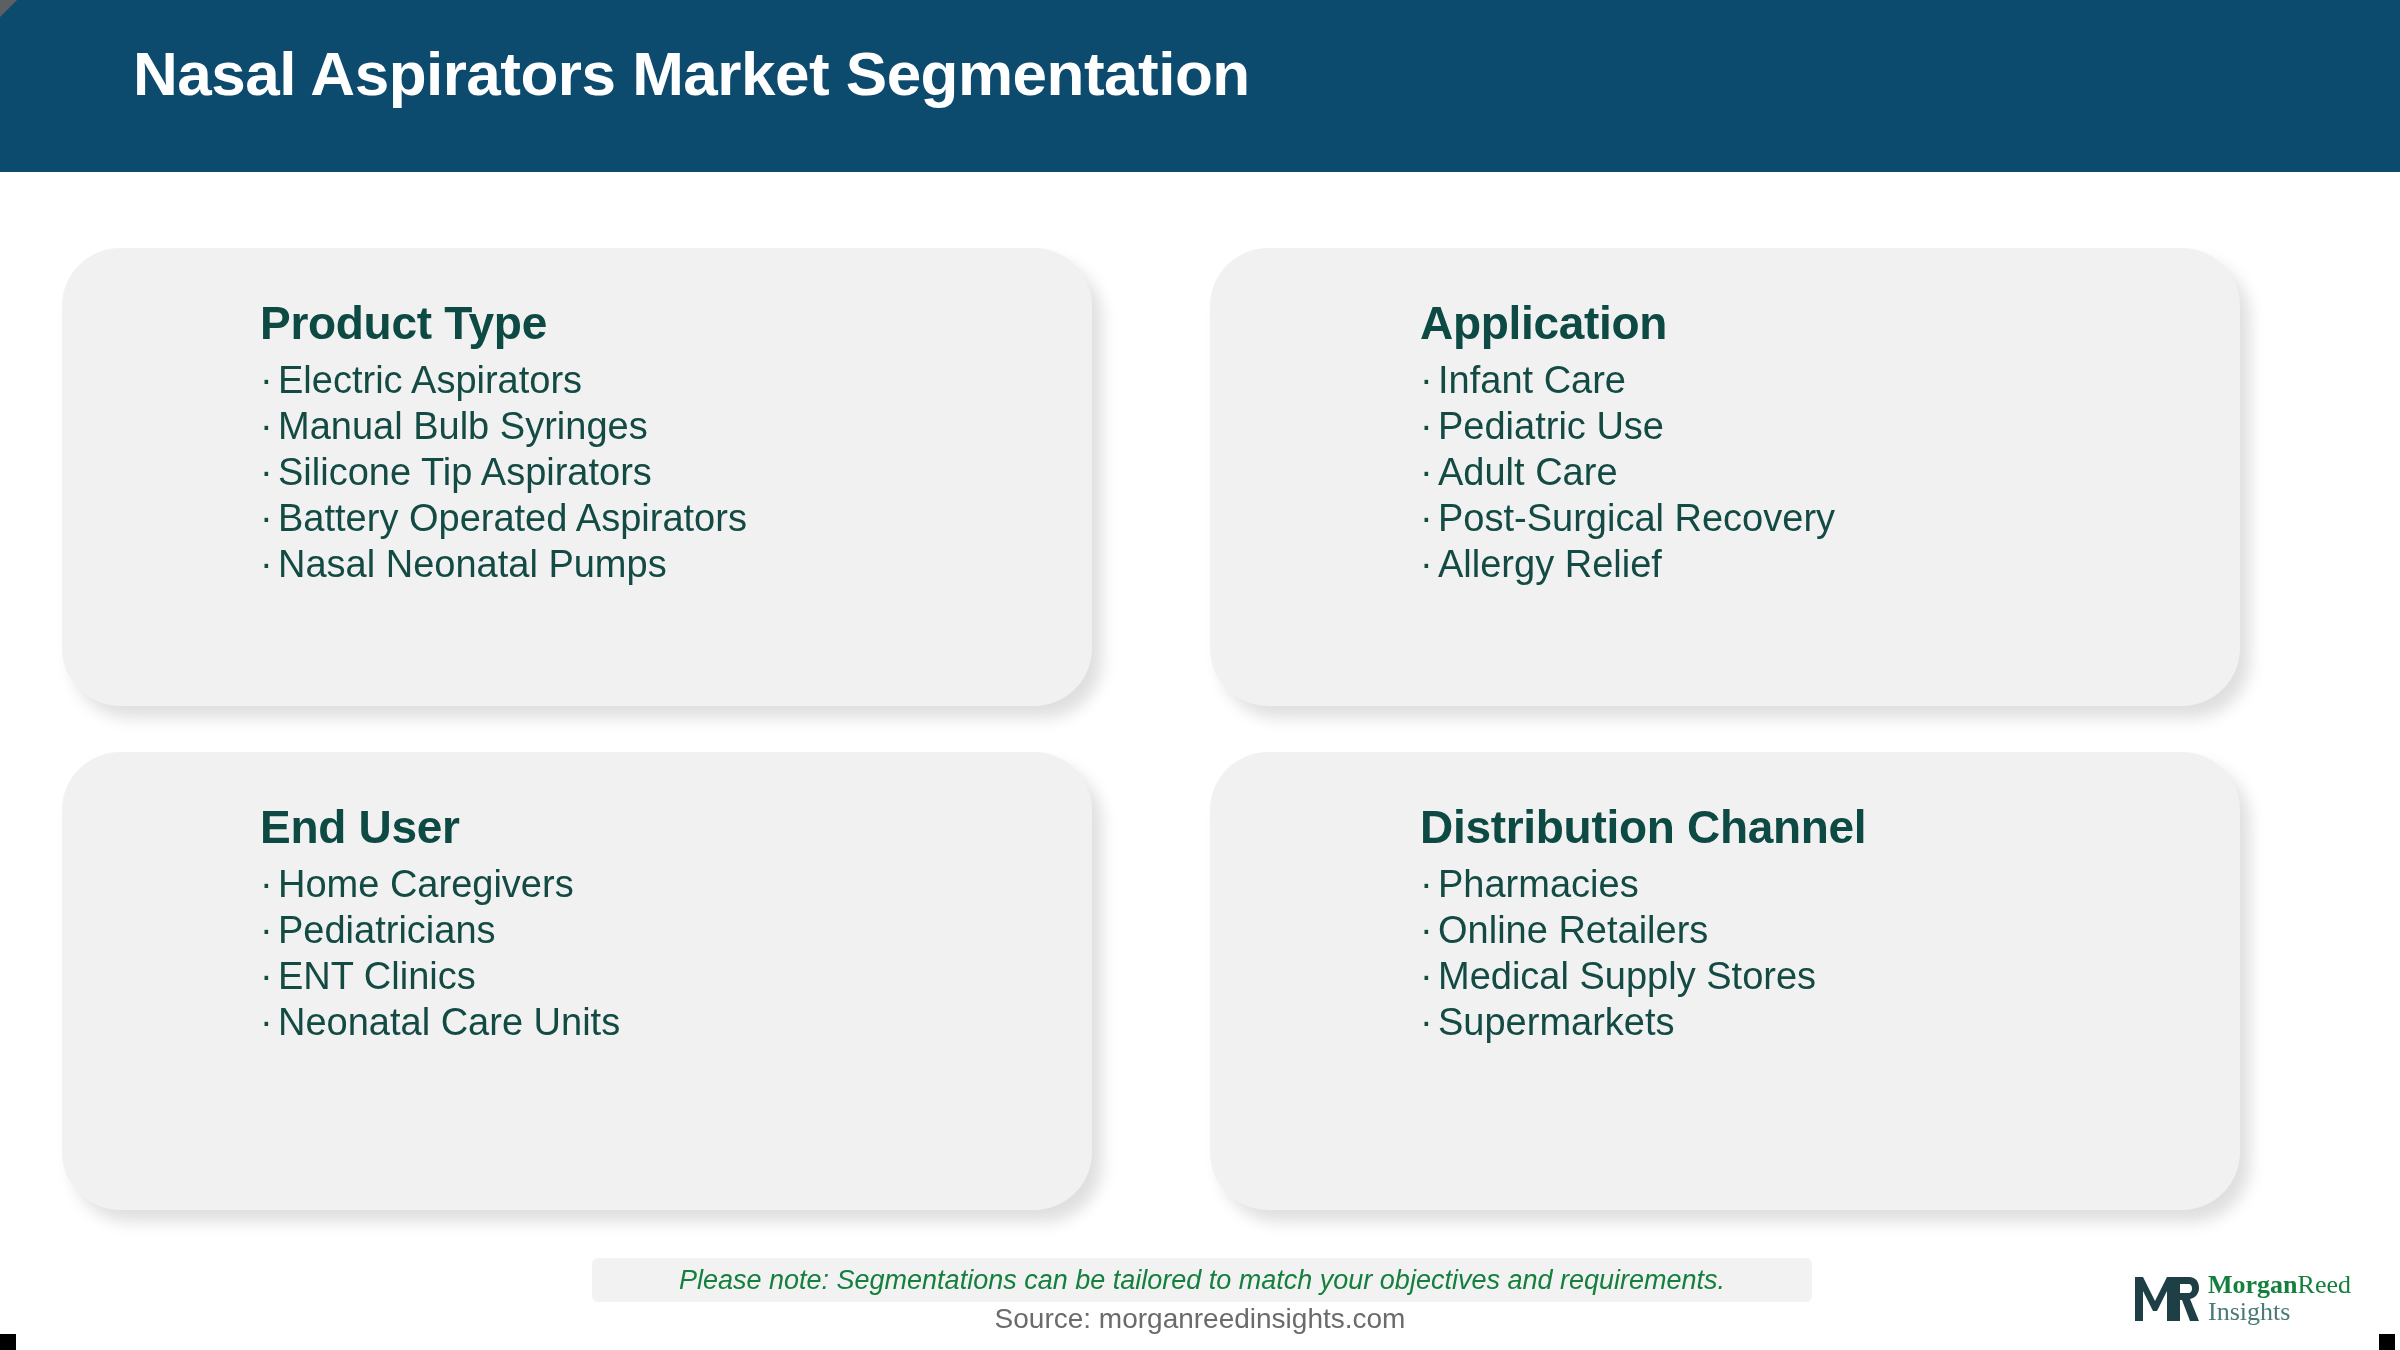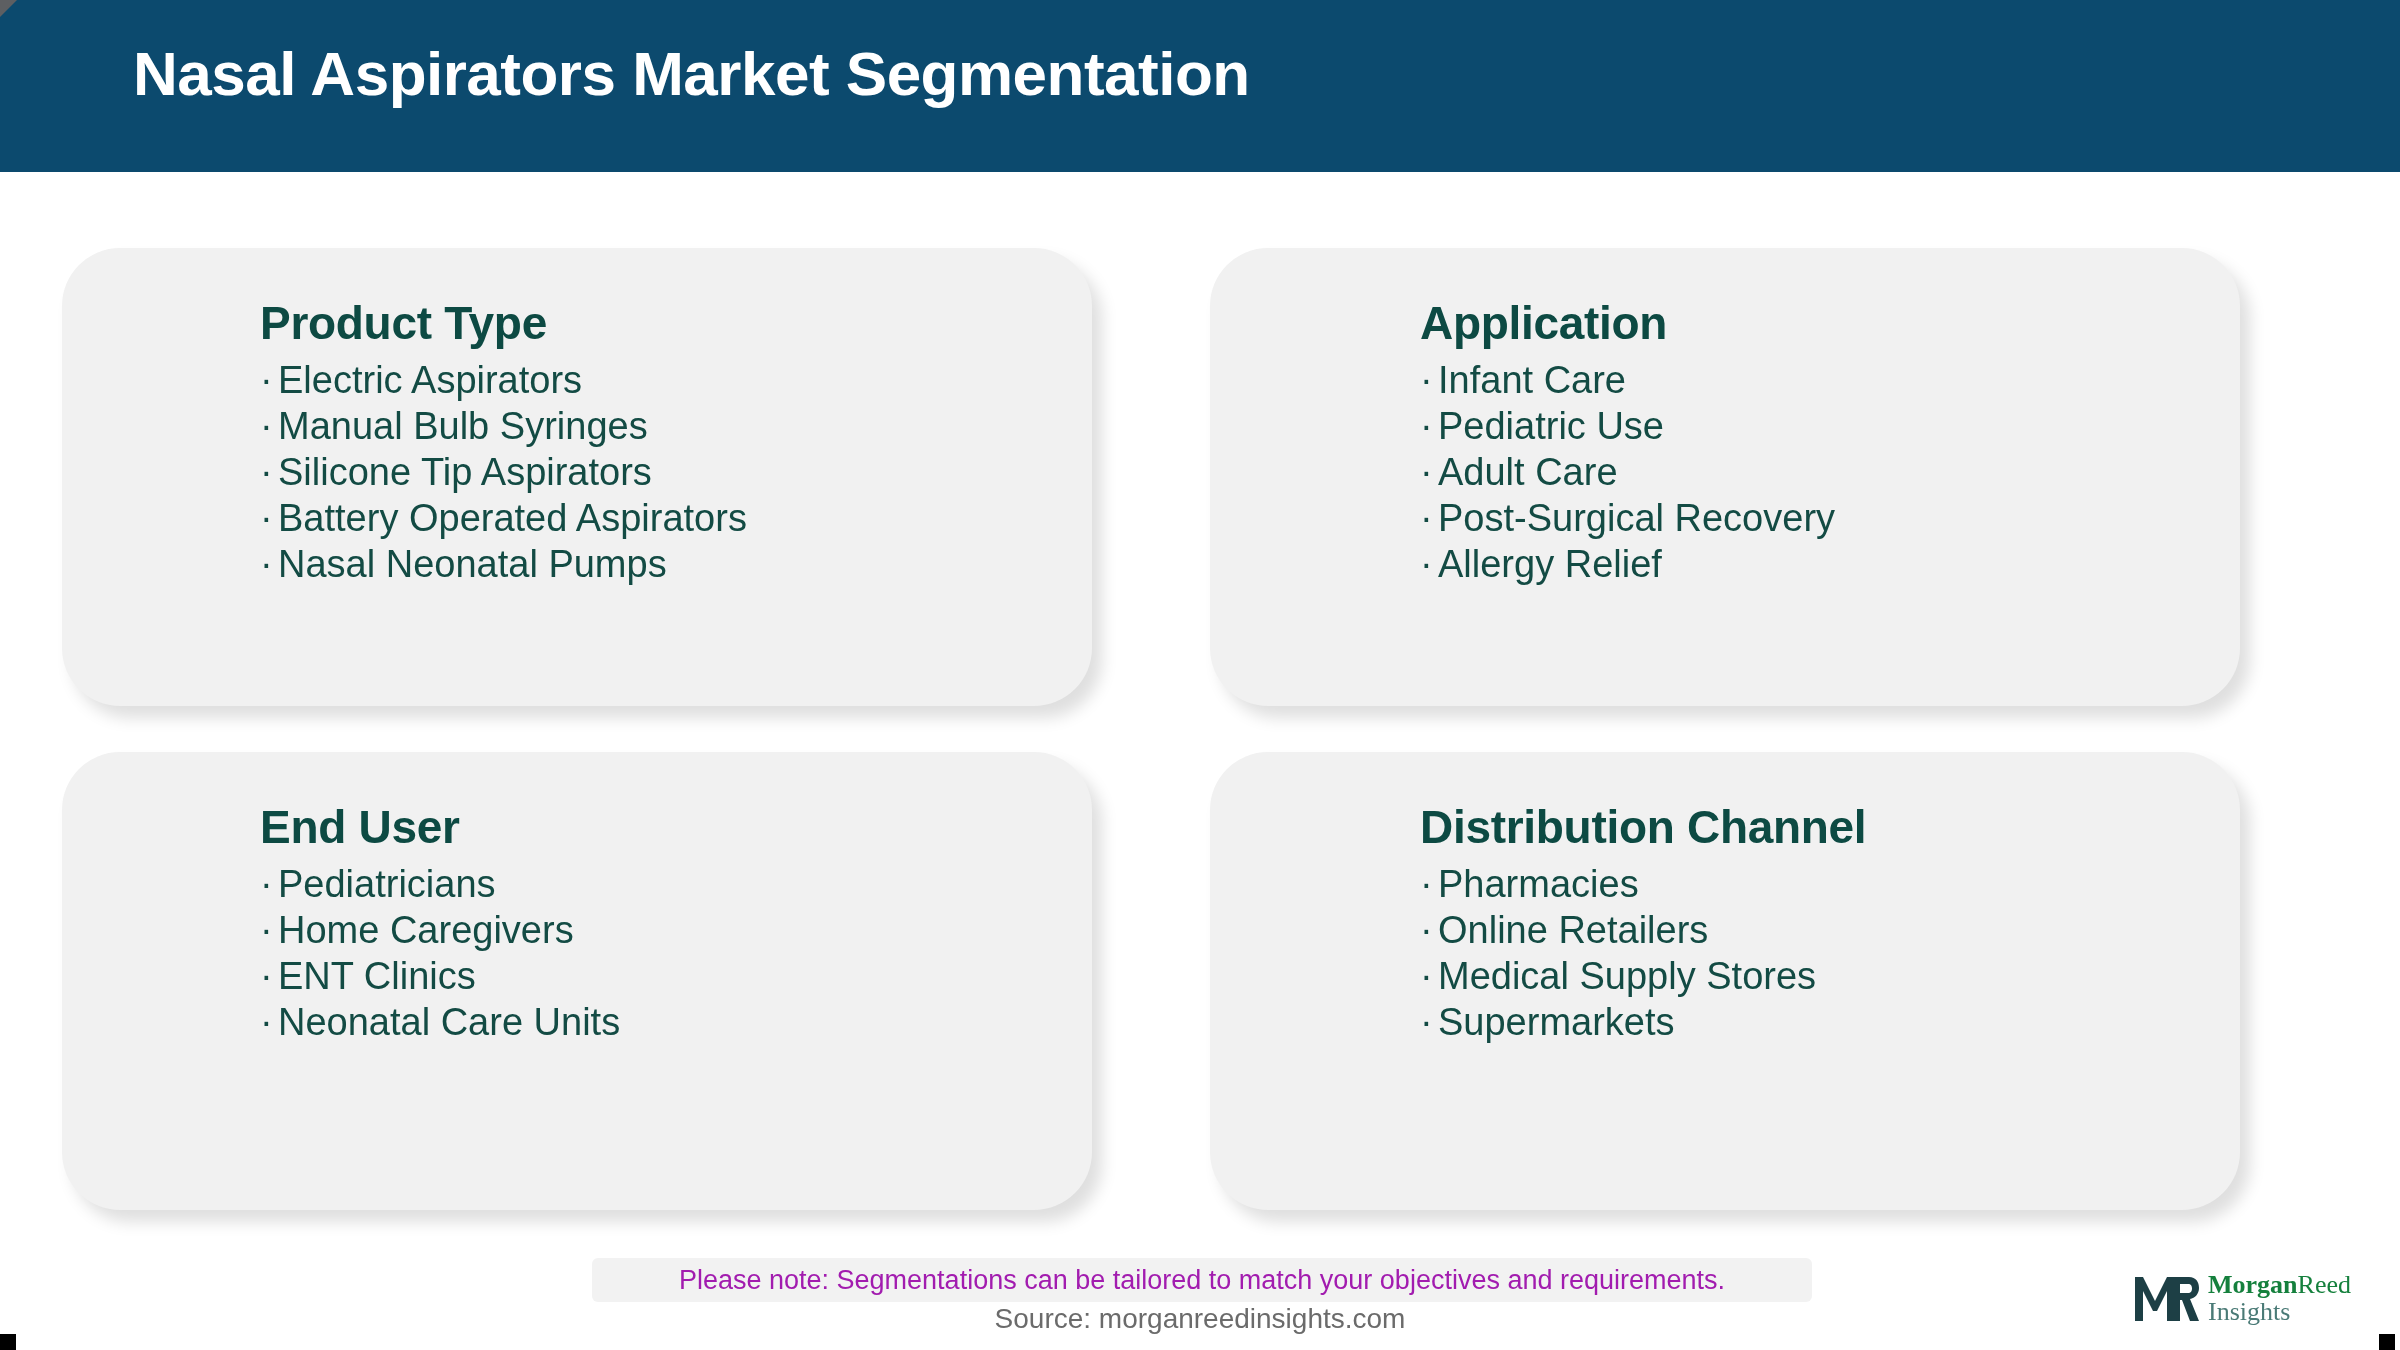--- a/index.html
+++ b/index.html
@@ -105,23 +105,24 @@
     width: 1220px;
     height: 44px;
     background: #f2f2f2;
     border-radius: 6px;
     display: flex;
     align-items: center;
     justify-content: center;
   }
   .note-text {
     font-size: 27px;
-    color: #a21caf;
+    color: #15803d;
     white-space: nowrap;
     line-height: 1;
+    font-style: italic;
   }
   .source-line {
     position: absolute;
     left: 0;
     top: 1305px;
     width: 2400px;
     text-align: center;
     font-size: 28px;
     color: #6b6b6b;
     line-height: 1;
@@ -204,22 +205,22 @@
       <li><span class="bullet-dot">·</span><span>Post-Surgical Recovery</span></li>
       <li><span class="bullet-dot">·</span><span>Allergy Relief</span></li>
     </ul>
   </div>
 </div>
 
 <div class="card" id="card-end-user">
   <div class="card-inner">
     <div class="card-heading">End User</div>
     <ul class="card-list">
+      <li><span class="bullet-dot">·</span><span>Home Caregivers</span></li>
       <li><span class="bullet-dot">·</span><span>Pediatricians</span></li>
-      <li><span class="bullet-dot">·</span><span>Home Caregivers</span></li>
       <li><span class="bullet-dot">·</span><span>ENT Clinics</span></li>
       <li><span class="bullet-dot">·</span><span>Neonatal Care Units</span></li>
     </ul>
   </div>
 </div>
 
 <div class="card" id="card-distribution">
   <div class="card-inner">
     <div class="card-heading">Distribution Channel</div>
     <ul class="card-list">

